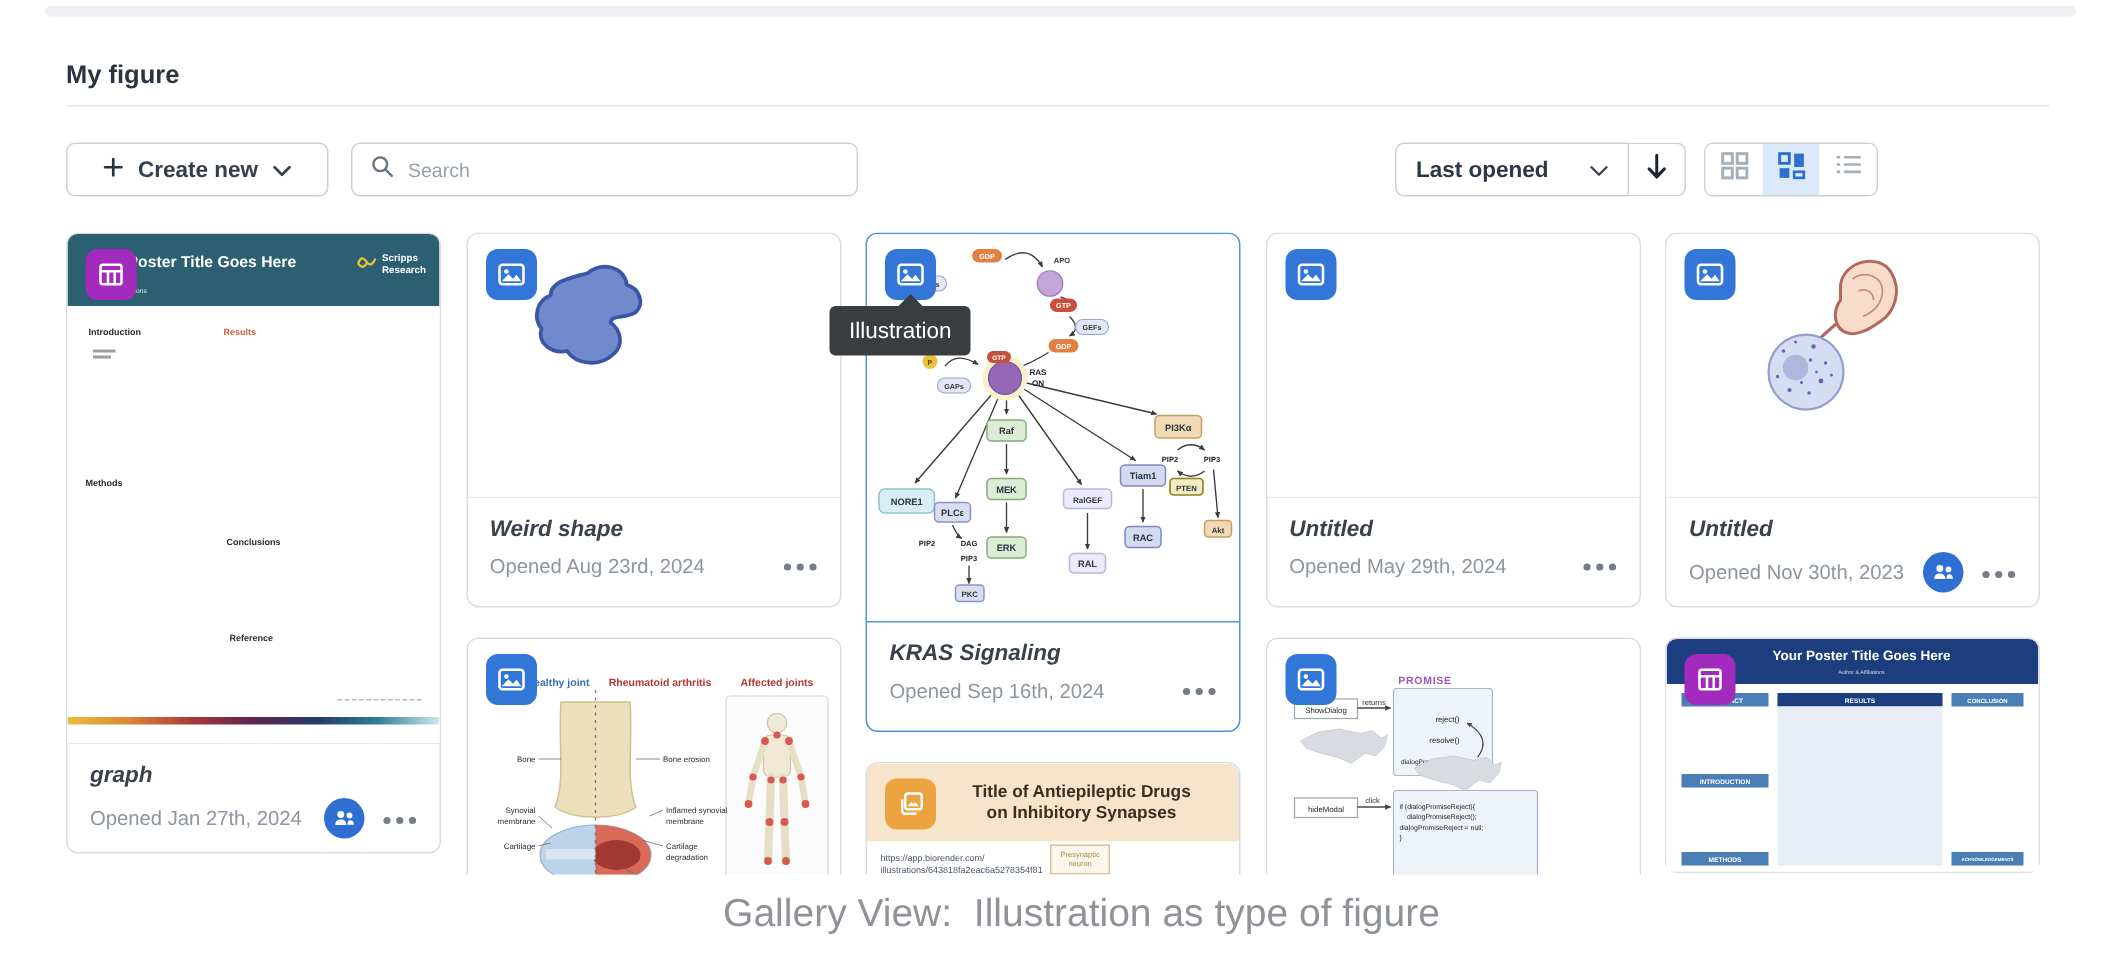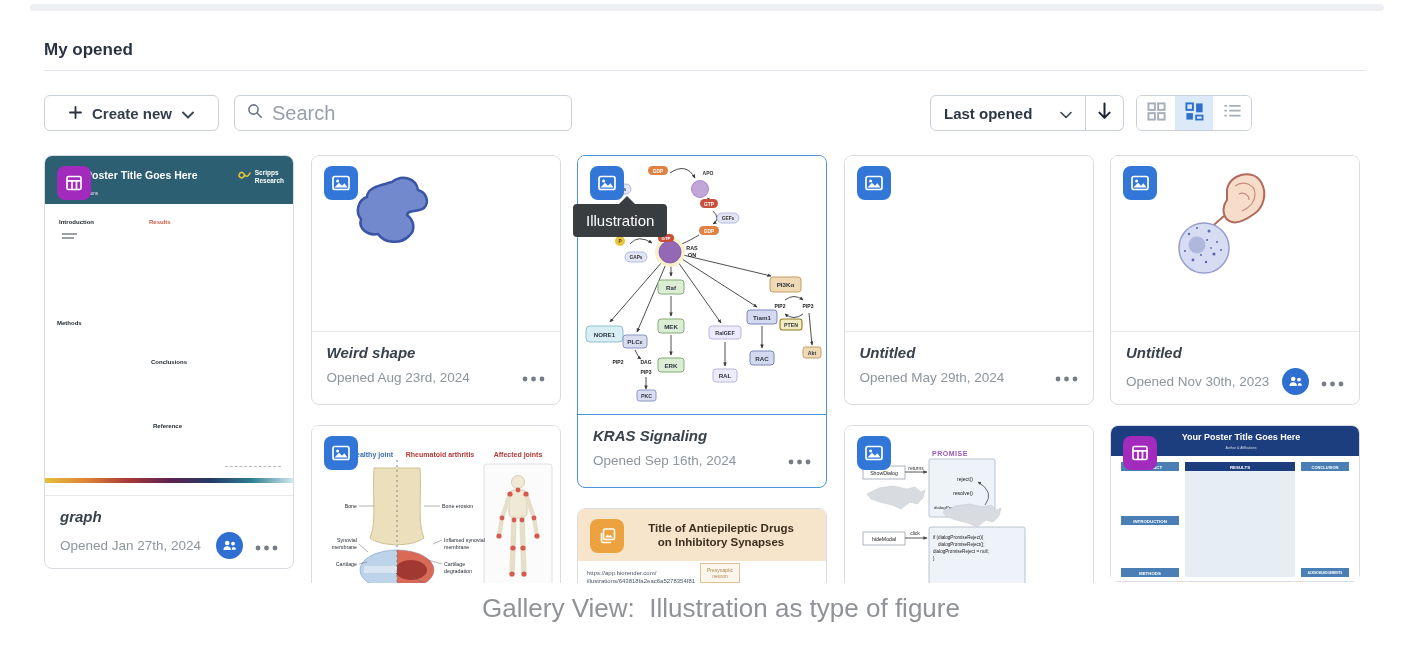--- a/index.html
+++ b/index.html
@@ -5,21 +5,21 @@
   * { margin:0; padding:0; box-sizing:border-box; }
   html,body { width:1414px; height:646px; background:#fff; font-family:"Liberation Sans", sans-serif; overflow:hidden; }
   .top-strip { position:absolute; left:30px; top:4px; width:1354px; height:7px; background:#edeff2; border-radius:4px; }
   .page-title { position:absolute; left:44px; top:40px; font-size:17px; font-weight:700; color:#2a3440; }
   .divider { position:absolute; left:44px; top:70px; width:1322px; height:1px; background:#e3e6ea; }
 
   .toolbar { position:absolute; left:44px; top:95px; width:1208px; height:36px; display:flex; justify-content:space-between; align-items:center; }
   .tb-left { display:flex; gap:15px; }
   .btn-create { width:175px; height:36px; border:1px solid #c9d0d8; border-radius:6px; background:#fff; display:flex; align-items:center; justify-content:center; gap:10px; font-size:15px; font-weight:700; color:#333f4d; cursor:pointer; }
   .search-box { width:338px; height:36px; border:1px solid #c9d0d8; border-radius:6px; display:flex; align-items:center; padding:0 12px; gap:9px; background:#fff; }
-  .search-box input { border:none; outline:none; font-size:20px; color:#333; width:100%; font-family:"Liberation Sans", sans-serif; background:transparent; }
+  .search-box input { border:none; outline:none; font-size:13px; color:#333; width:100%; font-family:"Liberation Sans", sans-serif; background:transparent; }
   .search-box input::placeholder { color:#97a0aa; }
   .tb-right { display:flex; align-items:flex-start; gap:12px; }
   .sort-group { display:flex; height:36px; }
   .sort-select { width:156px; height:36px; border:1px solid #c9d0d8; border-radius:6px 0 0 6px; display:flex; align-items:center; justify-content:space-between; padding:0 13px; font-size:15px; font-weight:600; color:#2c3846; background:#fff; cursor:pointer; }
   .sort-dir { width:38px; height:36px; border:1px solid #c9d0d8; border-left:none; border-radius:0 6px 6px 0; display:flex; align-items:center; justify-content:center; background:#fff; cursor:pointer; }
   .view-seg { display:flex; height:36px; border:1px solid #c9d0d8; border-radius:6px; overflow:hidden; background:#fff; }
   .seg { width:38px; display:flex; align-items:center; justify-content:center; cursor:pointer; background:#fff; }
   .seg.active { background:#dce9f8; }
 
   .gallery { position:absolute; left:44px; top:155px; width:1316px; height:428px; overflow:hidden; display:flex; gap:16.5px; }
@@ -32,21 +32,21 @@
   .ctitle { font-size:15px; font-weight:700; color:#39414b; margin-bottom:7px;font-style:italic; }
   .cmeta { display:flex; align-items:center; justify-content:space-between; }
   .cdate { font-size:13.5px; color:#8d959e; }
   .cicons { display:flex; align-items:center; gap:12px; }
   .avatar { width:27px; height:27px; border-radius:50%; background:#2f6fd1; display:flex; align-items:center; justify-content:center; }
   .badge { position:absolute; top:10px; left:12px; width:34px; height:34px; border-radius:8px; display:flex; align-items:center; justify-content:center; z-index:5; }
   .badge.blue { background:#3277d8; }
   .badge.purple { background:#a22abc; }
   .badge.orange { background:#eba23f; }
 
-  .tooltip { position:absolute; left:-25px; top:48px; background:#3a3d40; color:#fff; font-size:15px; padding:8px 13px; border-radius:4px; z-index:30; white-space:nowrap;margin-left:20px; }
+  .tooltip { position:absolute; left:-25px; top:48px; background:#3a3d40; color:#fff; font-size:15px; padding:8px 13px; border-radius:4px; z-index:30; white-space:nowrap; }
   .tooltip::before { content:""; position:absolute; top:-8px; left:46px; border-left:8px solid transparent; border-right:8px solid transparent; border-bottom:8px solid #3a3d40; }
 
   
   .p1-thumb { height:339px; }
   .p1-header { position:relative; height:48px; background:#2b5f71; }
   .p1-title { position:absolute; left:14px; top:13px; color:#fff; font-size:10.5px; font-weight:700; white-space:nowrap; }
   .p1-sub { position:absolute; left:14px; top:35px; color:#e7eef0; font-size:4.5px; }
   .p1-logo { position:absolute; right:9px; top:13px; display:flex; gap:4px; align-items:flex-start; }
   .p1-logo-text { color:#fff; font-size:6.5px; font-weight:700; line-height:7.5px; text-align:left; }
   .p1-body { position:relative; height:291px; background:#fff; }
@@ -72,21 +72,21 @@
   .anti-label { position:absolute; left:122px; top:2px; font-size:5px; color:#a98950; background:#fdf6ec; border:0.5px solid #dcc096; padding:3px 6px; text-align:center; line-height:6px; }
 
   .caption { position:absolute; left:0; top:593px; width:1414px; text-align:center; font-size:26px; color:#8f9296; white-space:pre;margin-left:14px; }
 
   svg text { font-family:"Liberation Sans", sans-serif; }
 </style>
 </head>
 <body>
 
 <div class="top-strip"></div>
-<div class="page-title">My opened</div>
+<div class="page-title">My figure</div>
 <div class="divider"></div>
 
 <div class="toolbar">
   <div class="tb-left">
     <button class="btn-create">
       <span><svg width="13" height="13" viewBox="0 0 13 13">
             <path d="M6.5 1 V12 M1 6.5 H12" stroke="#28313c" stroke-width="1.8" stroke-linecap="round"></path>
           </svg></span>
       <span>Create new</span>
       <span><svg width="12" height="8" viewBox="0 0 12 8">

